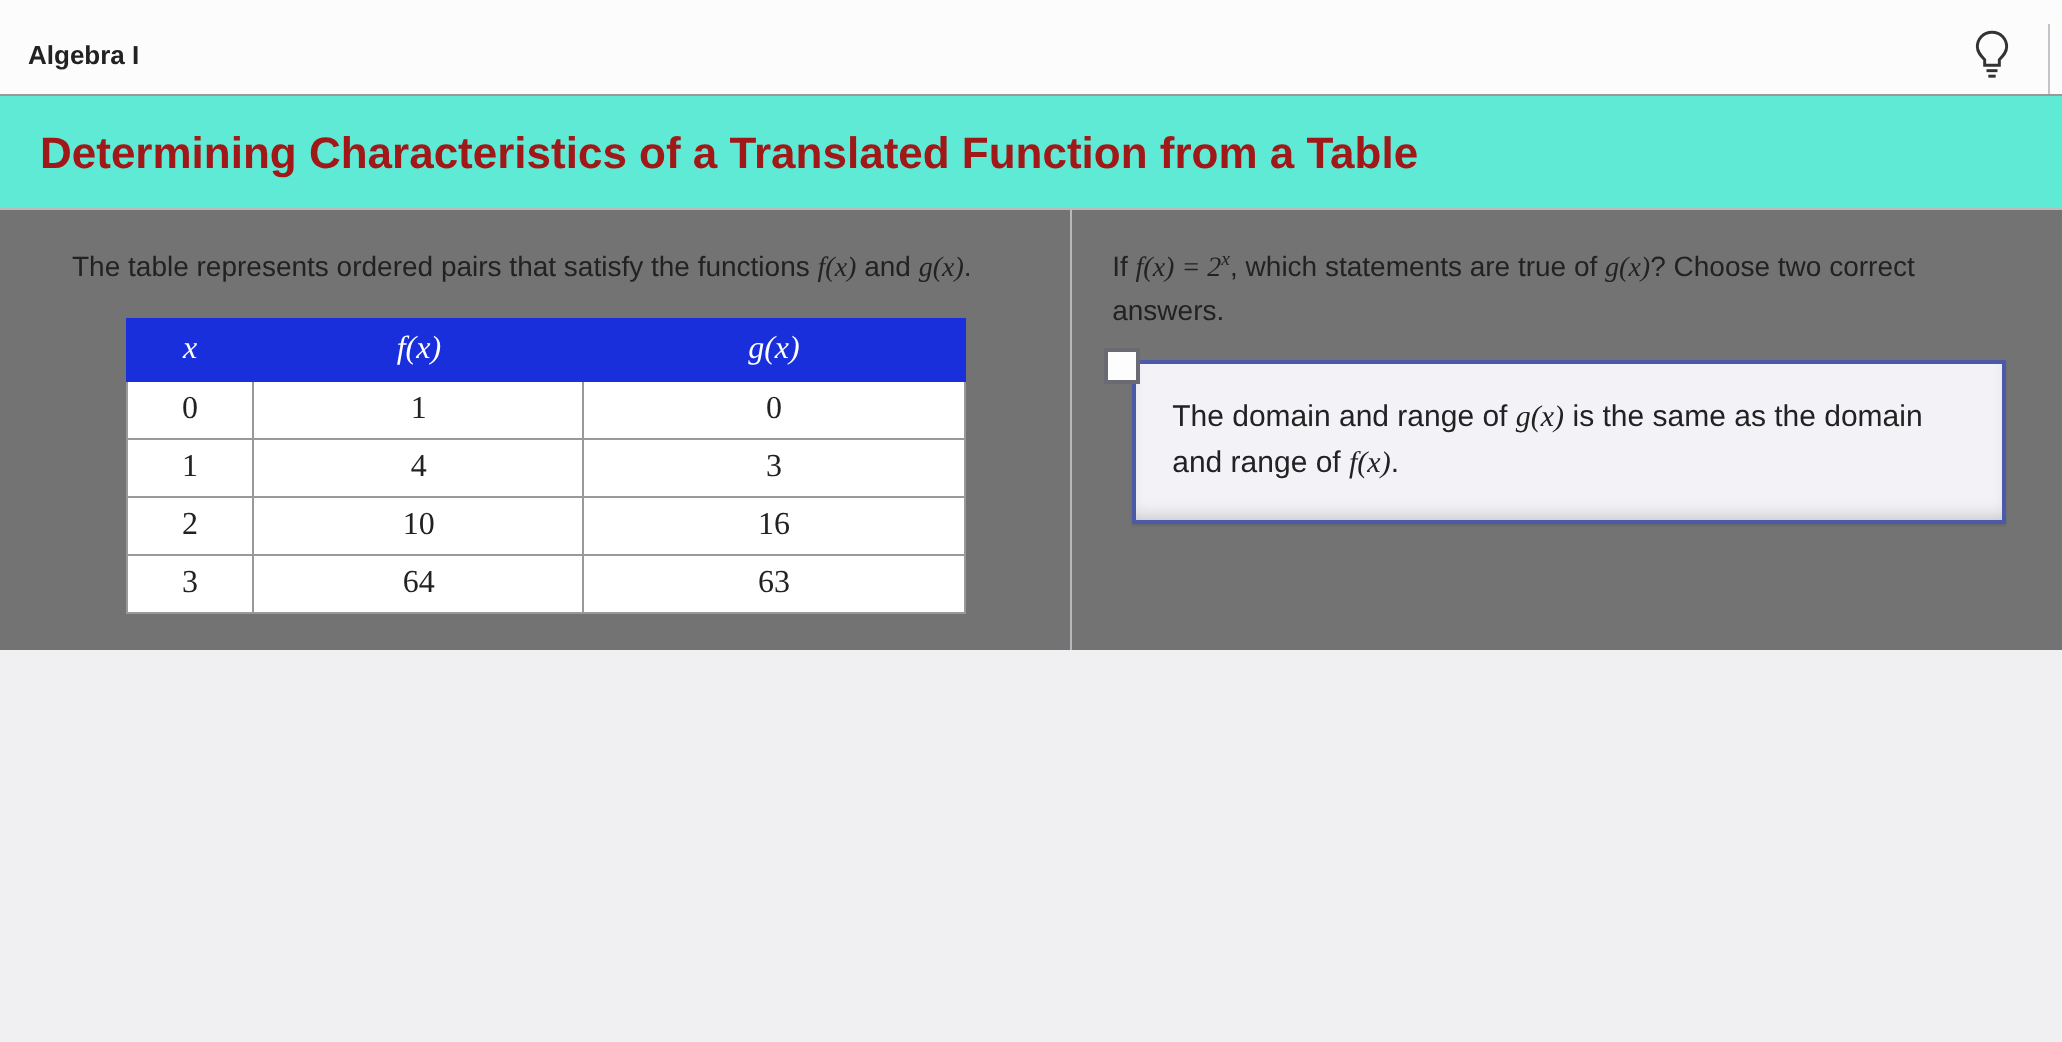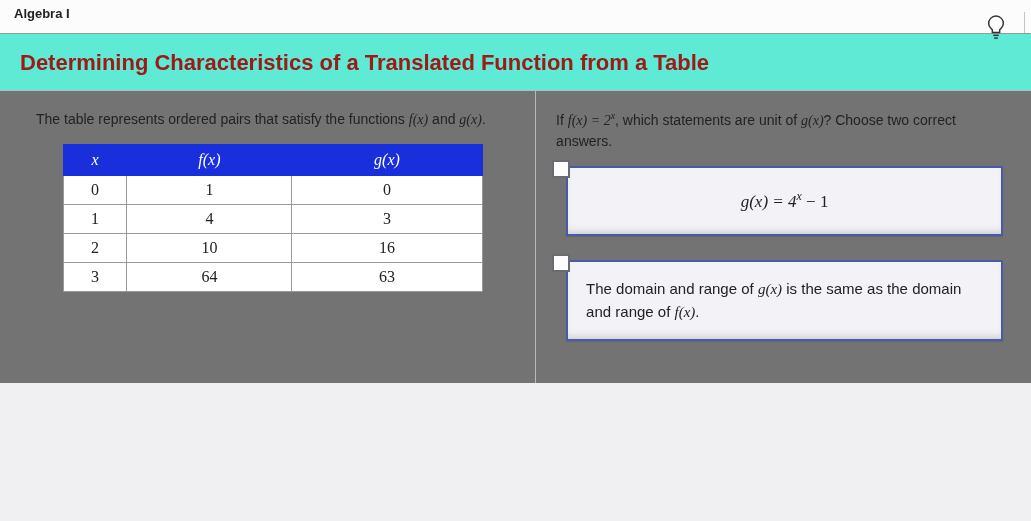--- a/index.html
+++ b/index.html
@@ -6,21 +6,21 @@
     body {
       font-family: Arial, Helvetica, sans-serif;
       background: #f0f0f2;
       width: 1031px;
       height: 521px;
       overflow: hidden;
     }
     .header {
       background: #fdfcfd;
       border-bottom: 1px solid #999;
-      padding: 6px 14px 10px 14px;
+      padding: 20px 14px 10px 14px;
       position: relative;
     }
     .course-line {
       font-size: 13px;
       font-weight: bold;
       color: #222;
       margin-bottom: 2px;
     }
     .topic-line {
       font-size: 18px;
@@ -181,29 +181,23 @@
           <td>3</td>
           <td>64</td>
           <td>63</td>
         </tr>
       </tbody>
     </table>
   </div>
 
   <div class="right-pane">
     <p class="instr">
-      <span>If </span><span class="math-i">f(x) = 2</span><sup class="math-i">x</sup><span>, which statements are unit of </span><span class="math-i">g(x)</span><span>? Choose two correct answers.</span>
+      <span>If </span><span class="math-i">f(x) = 2</span><sup class="math-i">x</sup><span>, which statements are true of </span><span class="math-i">g(x)</span><span>? Choose two correct answers.</span>
     </p>
 
-    <div class="option-wrap">
-      <div class="checkbox"></div>
-      <div class="option-box center">
-        <span class="math-i">g(x) = 4</span><sup class="math-i">x</sup><span class="math"> − 1</span>
-      </div>
-    </div>
 
 
     <div class="option-wrap">
       <div class="checkbox"></div>
       <div class="option-box">
         <span>The domain and range of </span><span class="math-i">g(x)</span><span> is the same as the domain and range of </span><span class="math-i">f(x)</span><span>.</span>
       </div>
     </div>
 
   </div>

